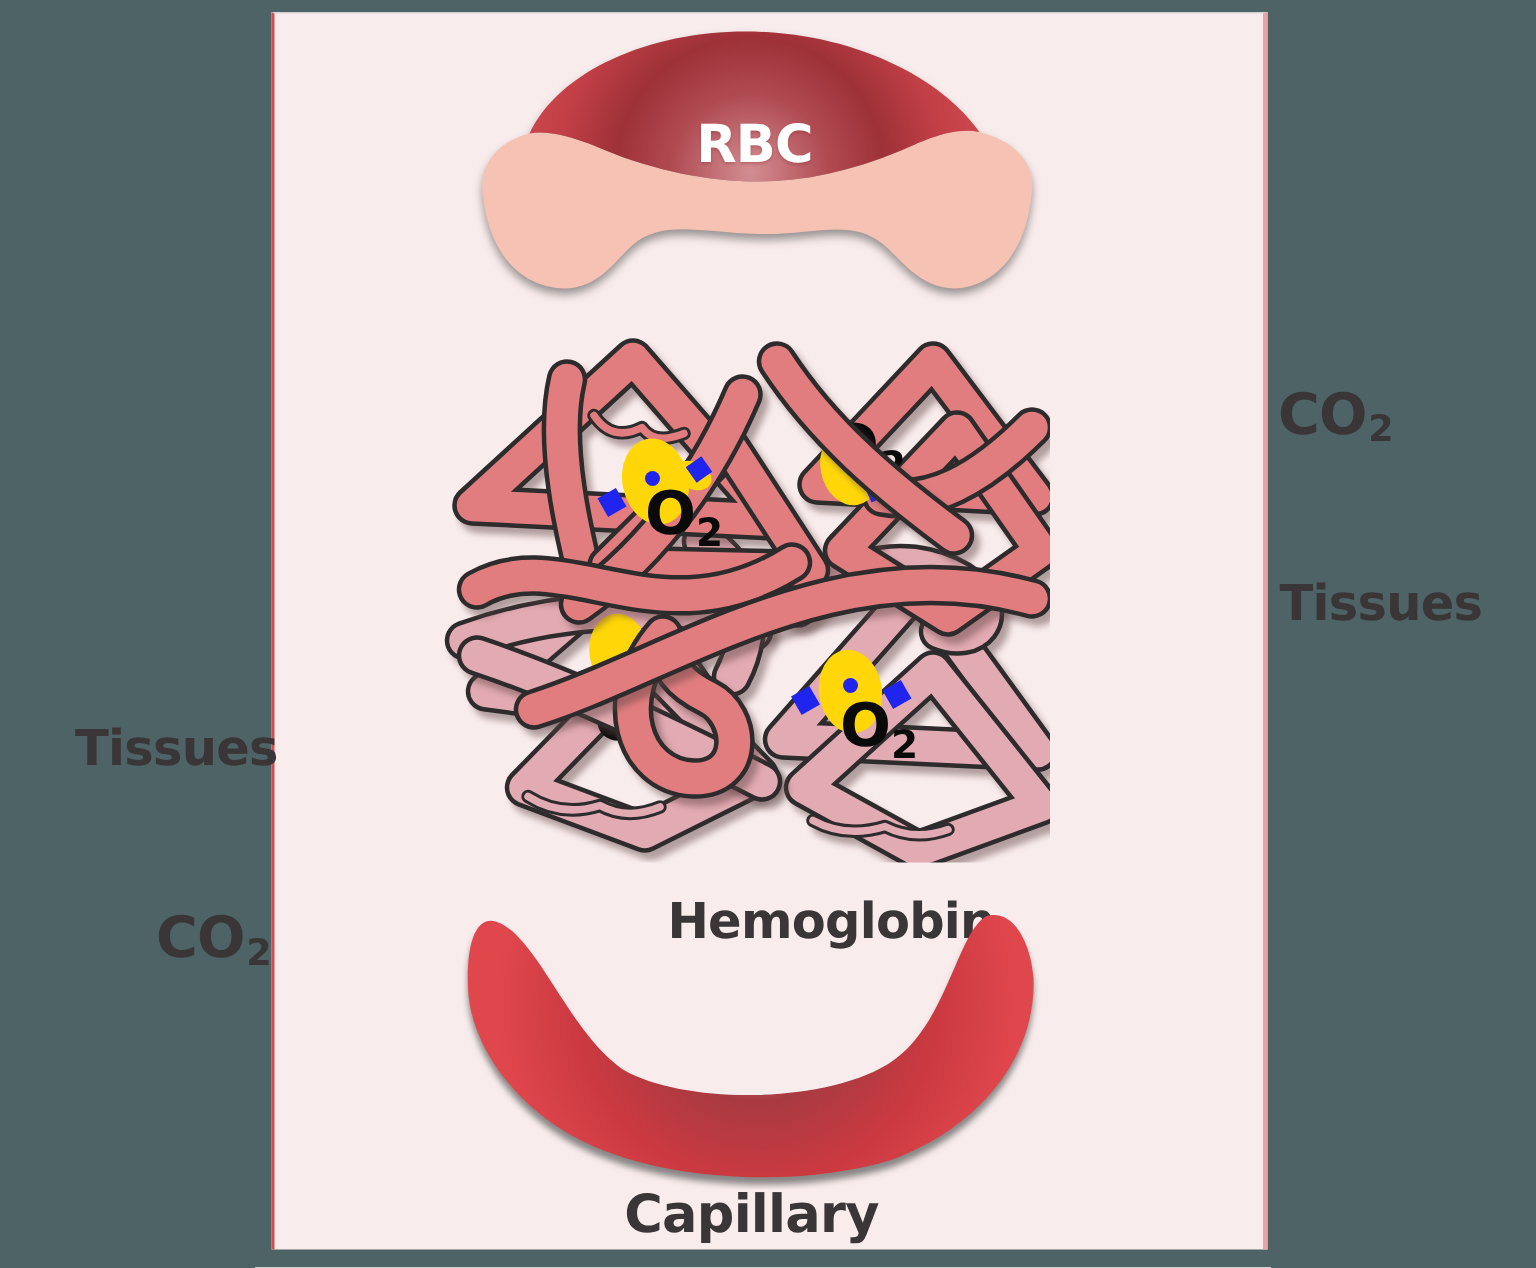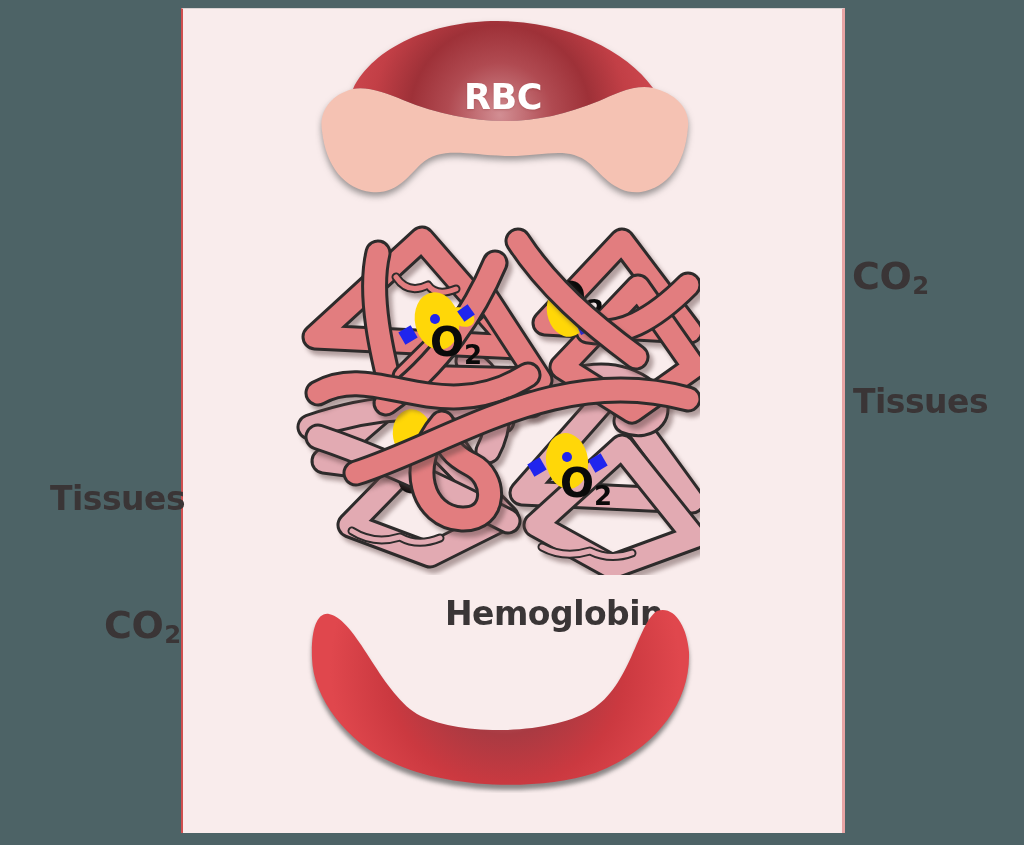--- a/index.html
+++ b/index.html
@@ -195,18 +195,19 @@
         <stop offset="0%" stop-color="#d18b90"></stop>
         <stop offset="38%" stop-color="#a93a42"></stop>
         <stop offset="68%" stop-color="#cb3940"></stop>
         <stop offset="100%" stop-color="#e0474d"></stop>
       </radialGradient>
     </defs>
     <path fill="url(#capRed)" style="filter:drop-shadow(0px 5px 2px rgba(90,90,90,0.7));" d="M 24 16 C 52 22 74 92 112 116 C 152 138 242 138 286 112 C 326 88 332 26 352 13
          C 369 7 382 28 384 54 C 386 108 346 154 290 175 C 230 194 140 190 86 164
          C 42 144 8 100 7 60 C 6 34 11 14 24 16 Z"></path>
   </svg>
+  <div class="lbl centered" id="capillary-label">Capillary</div>
 
   <div class="lbl" id="co2-right"><span>CO</span><span class="subscript">2</span></div>
   <div class="lbl" id="tissues-right">Tissues</div>
   <div class="lbl" id="tissues-left">Tissues</div>
   <div class="lbl" id="co2-left"><span>CO</span><span class="subscript">2</span></div>
 </div>
 
 </body></html>

